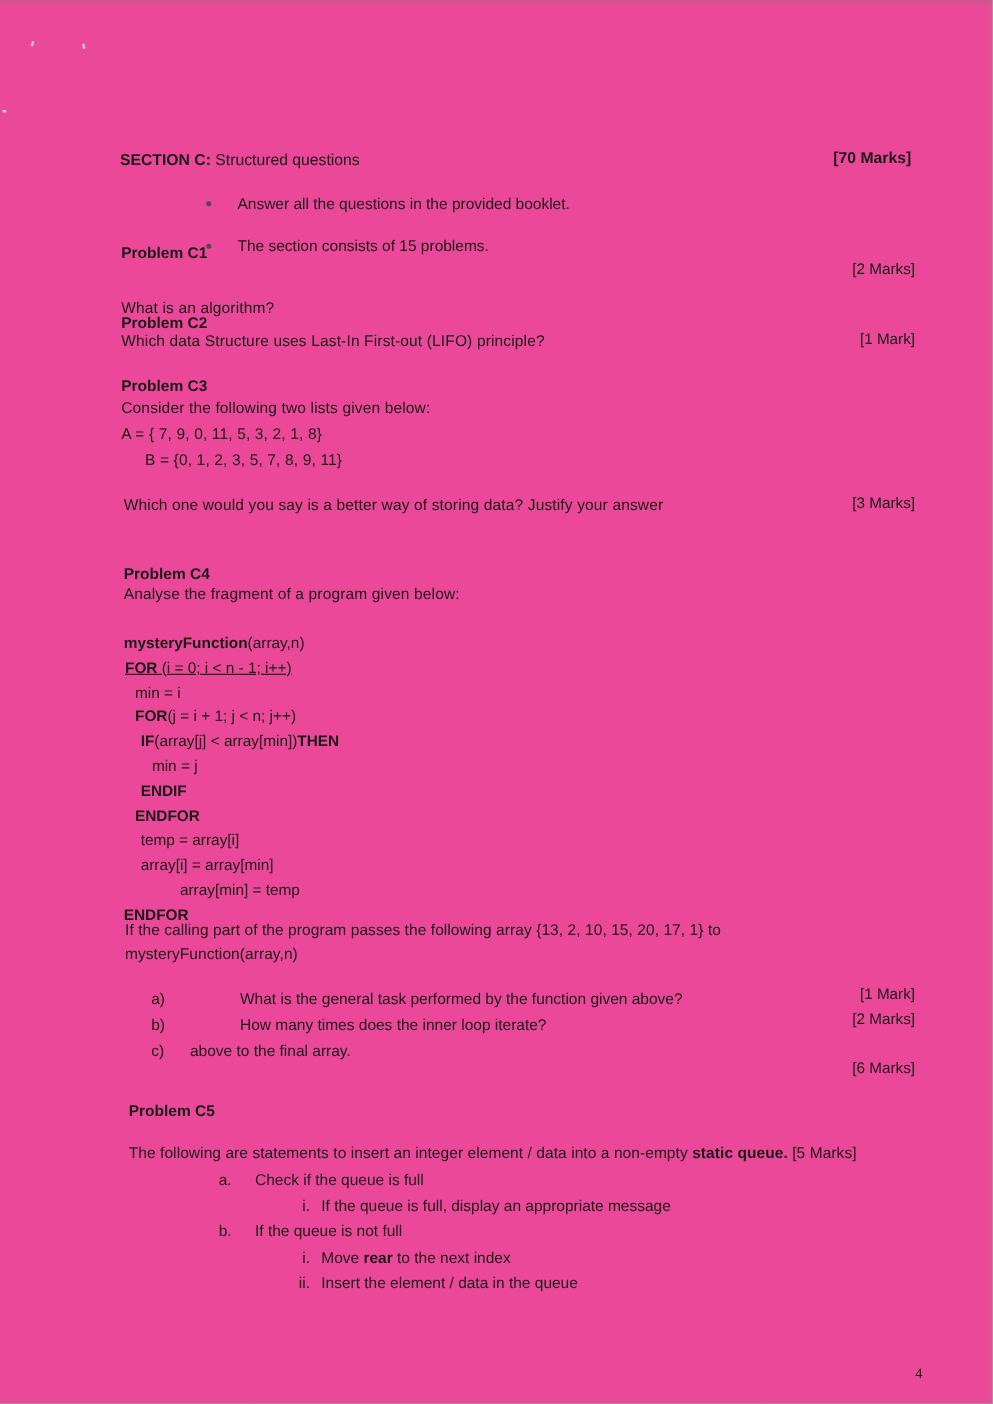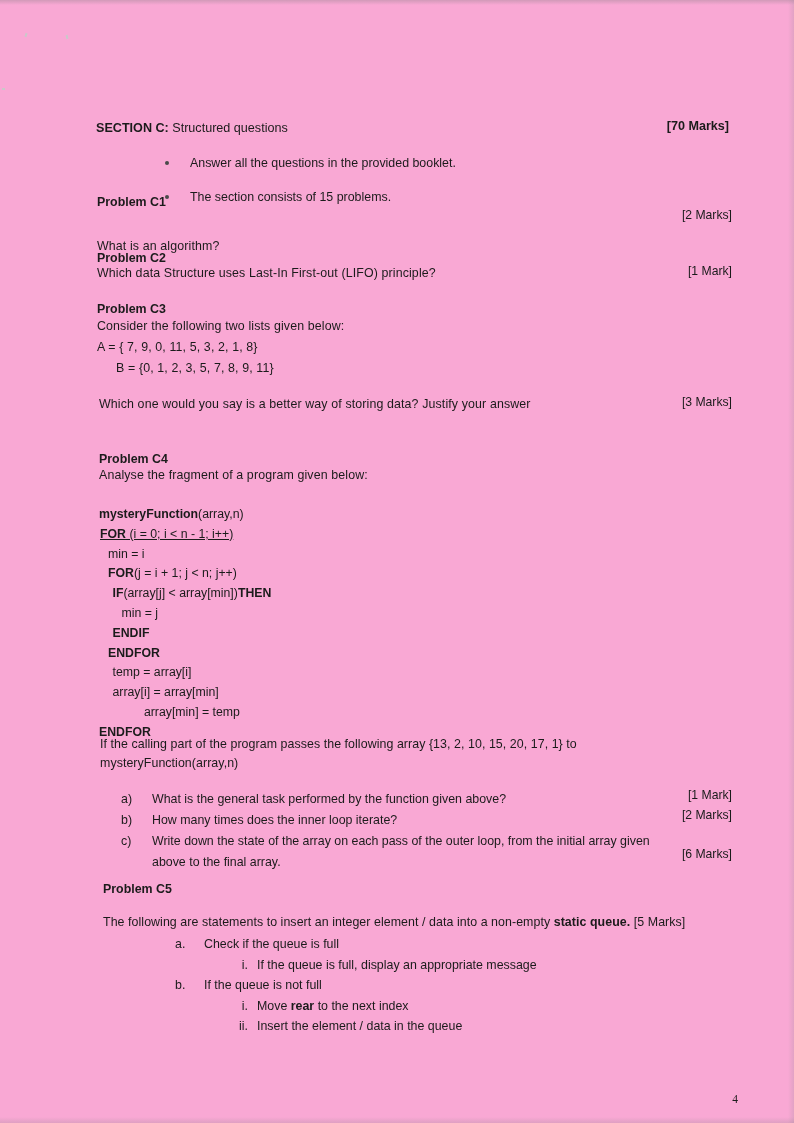--- a/index.html
+++ b/index.html
@@ -7,21 +7,21 @@
     padding: 0;
     background: #b0b0b0;
   }
   body {
     font-family: "Liberation Sans", sans-serif;
   }
   #page {
     position: relative;
     width: 794px;
     height: 1123px;
-    background: #f9a8d4;
+    background: #ec4899;
     overflow: hidden;
     color: #1b1b1b;
   }
   
   #scan-top-shadow {
     position: absolute;
     top: 0; left: 0; right: 0;
     height: 5px;
     background: linear-gradient(to bottom, rgba(120,120,120,0.30), rgba(255,255,255,0));
     pointer-events: none;
@@ -154,20 +154,21 @@
     line-height: 20px;
     margin-bottom: 1px;
   }
   #c4-sublist > li .marker {
     position: absolute;
     left: 0;
     top: 0;
   }
   #c4-sublist > li .qtext {
     display: inline;
+    margin-left: 40px;
   }
 
   
   #c5-list {
     position: absolute;
     left: 175px;
     top: 934px;
     margin: 0;
     padding: 0;
     list-style: none;
@@ -275,21 +276,20 @@
       <li>
         <span class="marker">a)</span>
         <span class="qtext">What is the general task performed by the function given above?</span>
       </li>
       <li>
         <span class="marker">b)</span>
         <span class="qtext">How many times does the inner loop iterate?</span>
       </li>
       <li>
         <span class="marker">c)</span>
-        <span class="qtext">Write down the state of the array on each pass of the outer loop, from the initial array given</span>
         <div style="margin-top:1px;">above to the final array.</div>
       </li>
     </ul>
     <div class="marks" style="right:62px; top:788px;">[1 Mark]</div>
     <div class="marks" style="right:62px; top:808px;">[2 Marks]</div>
     <div class="marks" style="right:62px; top:847px;">[6 Marks]</div>
 
     <div class="problem-title" style="left:103px; top:882px;">Problem C5</div>
     <div class="row body-txt" style="left:103px; top:914px;"><span>The following are statements to insert an integer element / data into a non-empty </span><span class="bold">static queue.</span><span> [5 Marks]</span></div>
 

